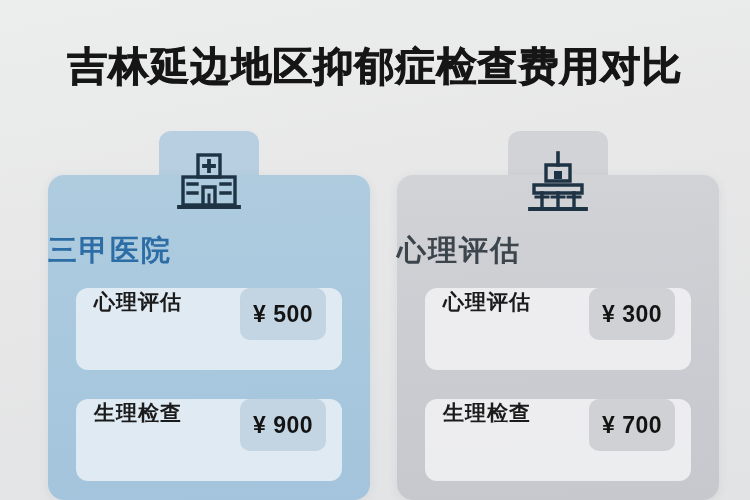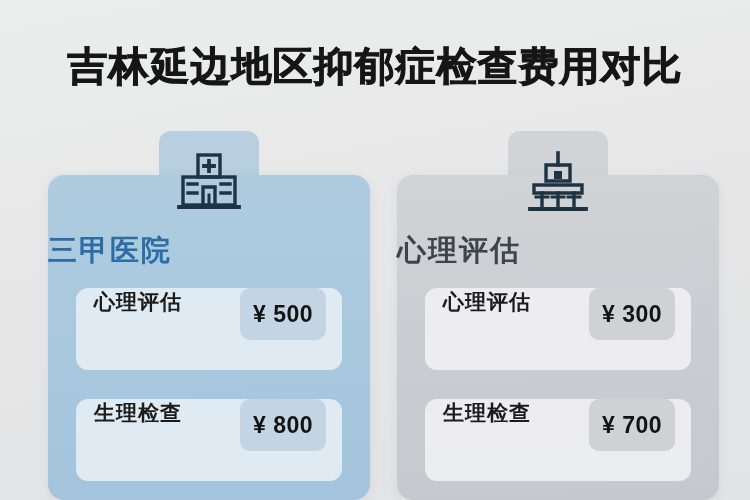--- a/index.html
+++ b/index.html
@@ -186,21 +186,21 @@
       <div class="card">
         <div class="card-title">三甲医院</div>
 
         <div class="rows">
           <div class="row">
             <span class="row-label">心理评估</span>
             <span class="row-price">¥ 500</span>
           </div>
           <div class="row">
             <span class="row-label">生理检查</span>
-            <span class="row-price">¥ 800</span>
+            <span class="row-price">¥ 900</span>
           </div>
         </div>
       </div>
     </div>
 
     <div class="card-wrap right">
       <div class="icon-tab"></div>
 
       <div class="icon-holder">
         <svg width="72" height="64" viewBox="0 0 72 64" fill="none" stroke="#1e3344" stroke-width="3.4" stroke-linecap="square">

